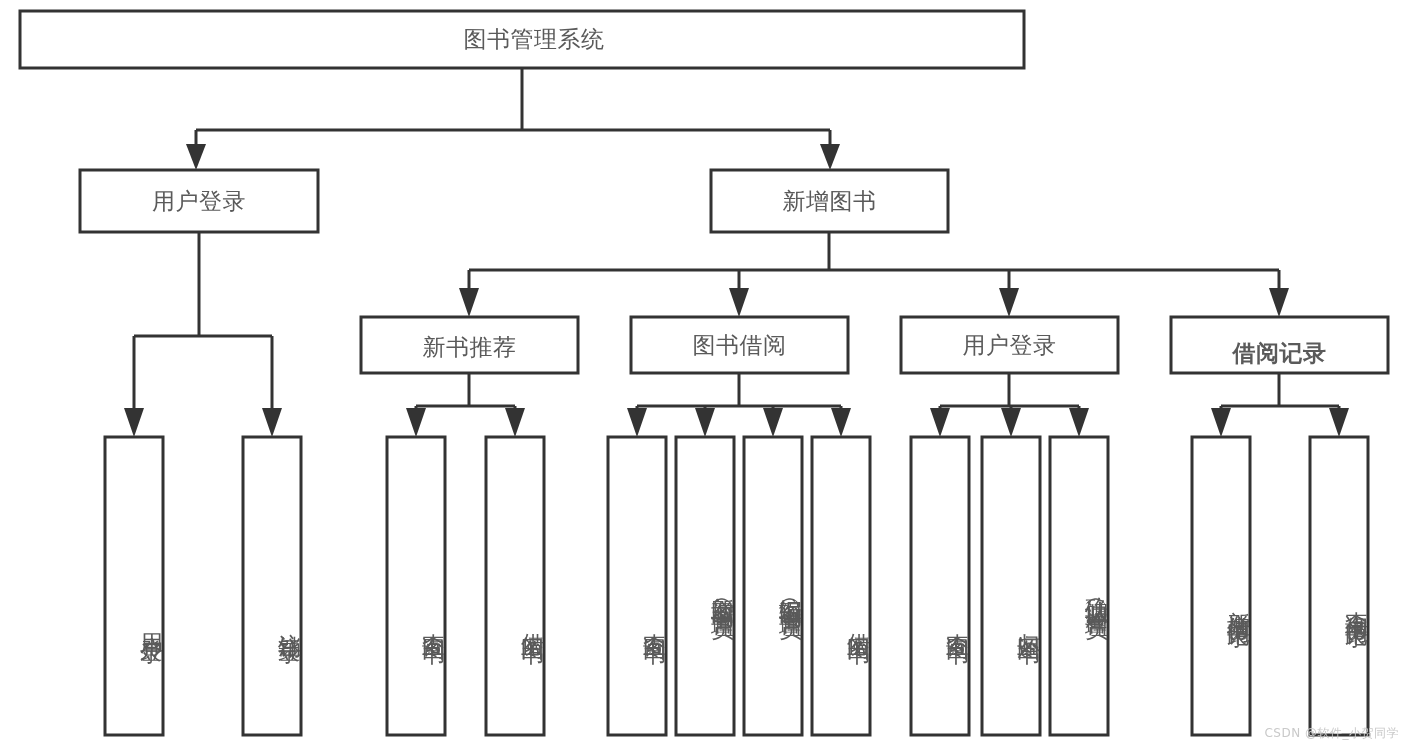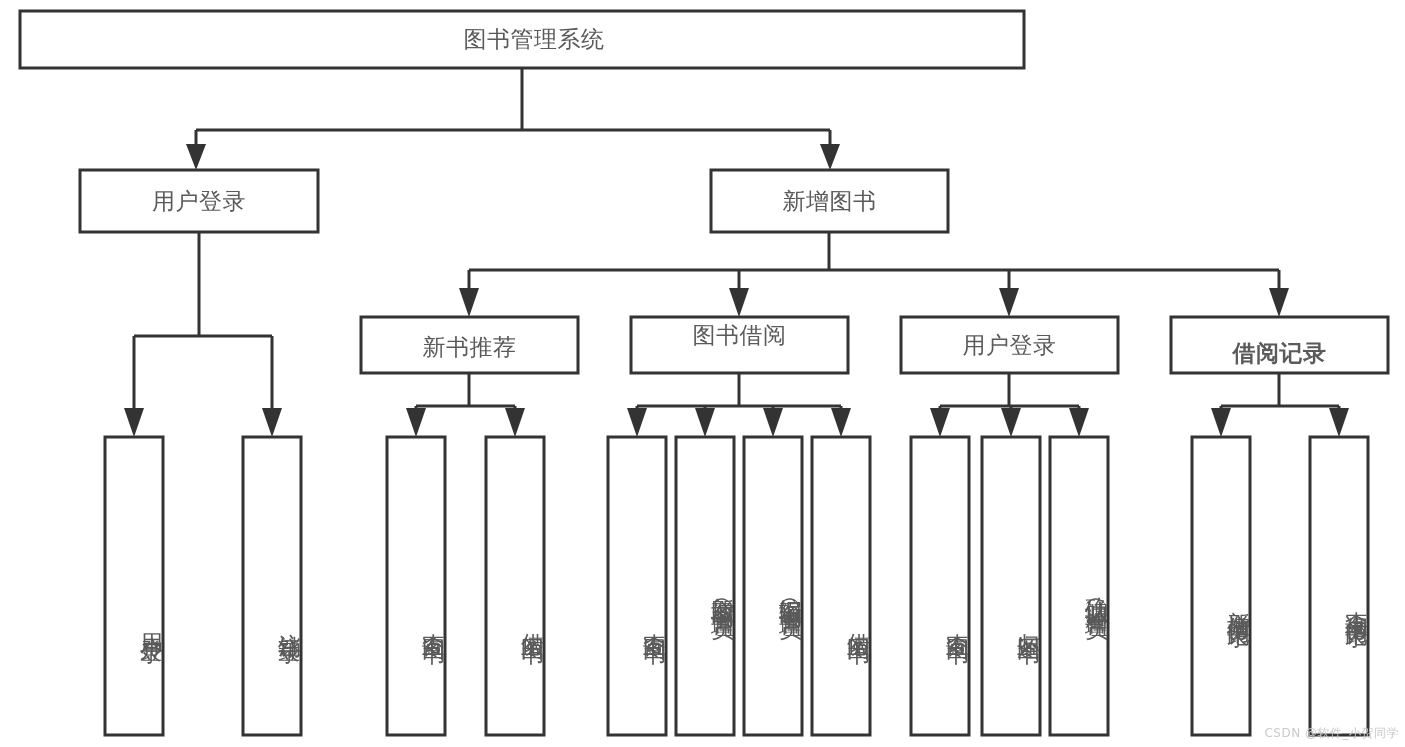--- a/index.html
+++ b/index.html
@@ -181,21 +181,21 @@
     <rect class="node-box" x="1192" y="437" width="58" height="298"></rect>
     <rect class="node-box" x="1310" y="437" width="58" height="298"></rect>
   </svg>
 
   <div class="node-label label-h" style="left:20px; top:11px; width:1004px; height:57px;margin-left:12px;">图书管理系统</div>
 
   <div class="node-label label-h" style="left:80px; top:170px; width:238px; height:62px;">用户登录</div>
   <div class="node-label label-h" style="left:711px; top:170px; width:237px; height:62px;">新增图书</div>
 
   <div class="node-label label-h" style="left:361px; top:317px; width:217px; height:60px;">新书推荐</div>
-  <div class="node-label label-h" style="left:631px; top:307px; width:217px; height:56px;">图书借阅</div>
+  <div class="node-label label-h" style="left:631px; top:317px; width:217px; height:56px;">图书借阅</div>
   <div class="node-label label-h" style="left:901px; top:317px; width:217px; height:56px;">用户登录</div>
   <div class="node-label label-h" style="left:1171px; top:317px; width:217px; height:72px;font-weight:bold;">借阅记录</div>
 
   <div class="node-label label-v" style="left:105px; top:500px; width:58px; height:235px;">用户登录</div>
   <div class="node-label label-v" style="left:243px; top:500px; width:58px; height:235px;">注销登录</div>
   <div class="node-label label-v" style="left:387px; top:500px; width:58px; height:235px;">查询图书</div>
   <div class="node-label label-v" style="left:486px; top:500px; width:58px; height:235px;">借阅图书</div>
   <div class="node-label label-v" style="left:608px; top:500px; width:58px; height:235px;">查询图书</div>
   <div class="node-label label-v" style="left:676px; top:443px; width:58px; height:292px;">新增图书（管理员）</div>
   <div class="node-label label-v" style="left:744px; top:443px; width:58px; height:292px;">编辑图书（管理员）</div>

